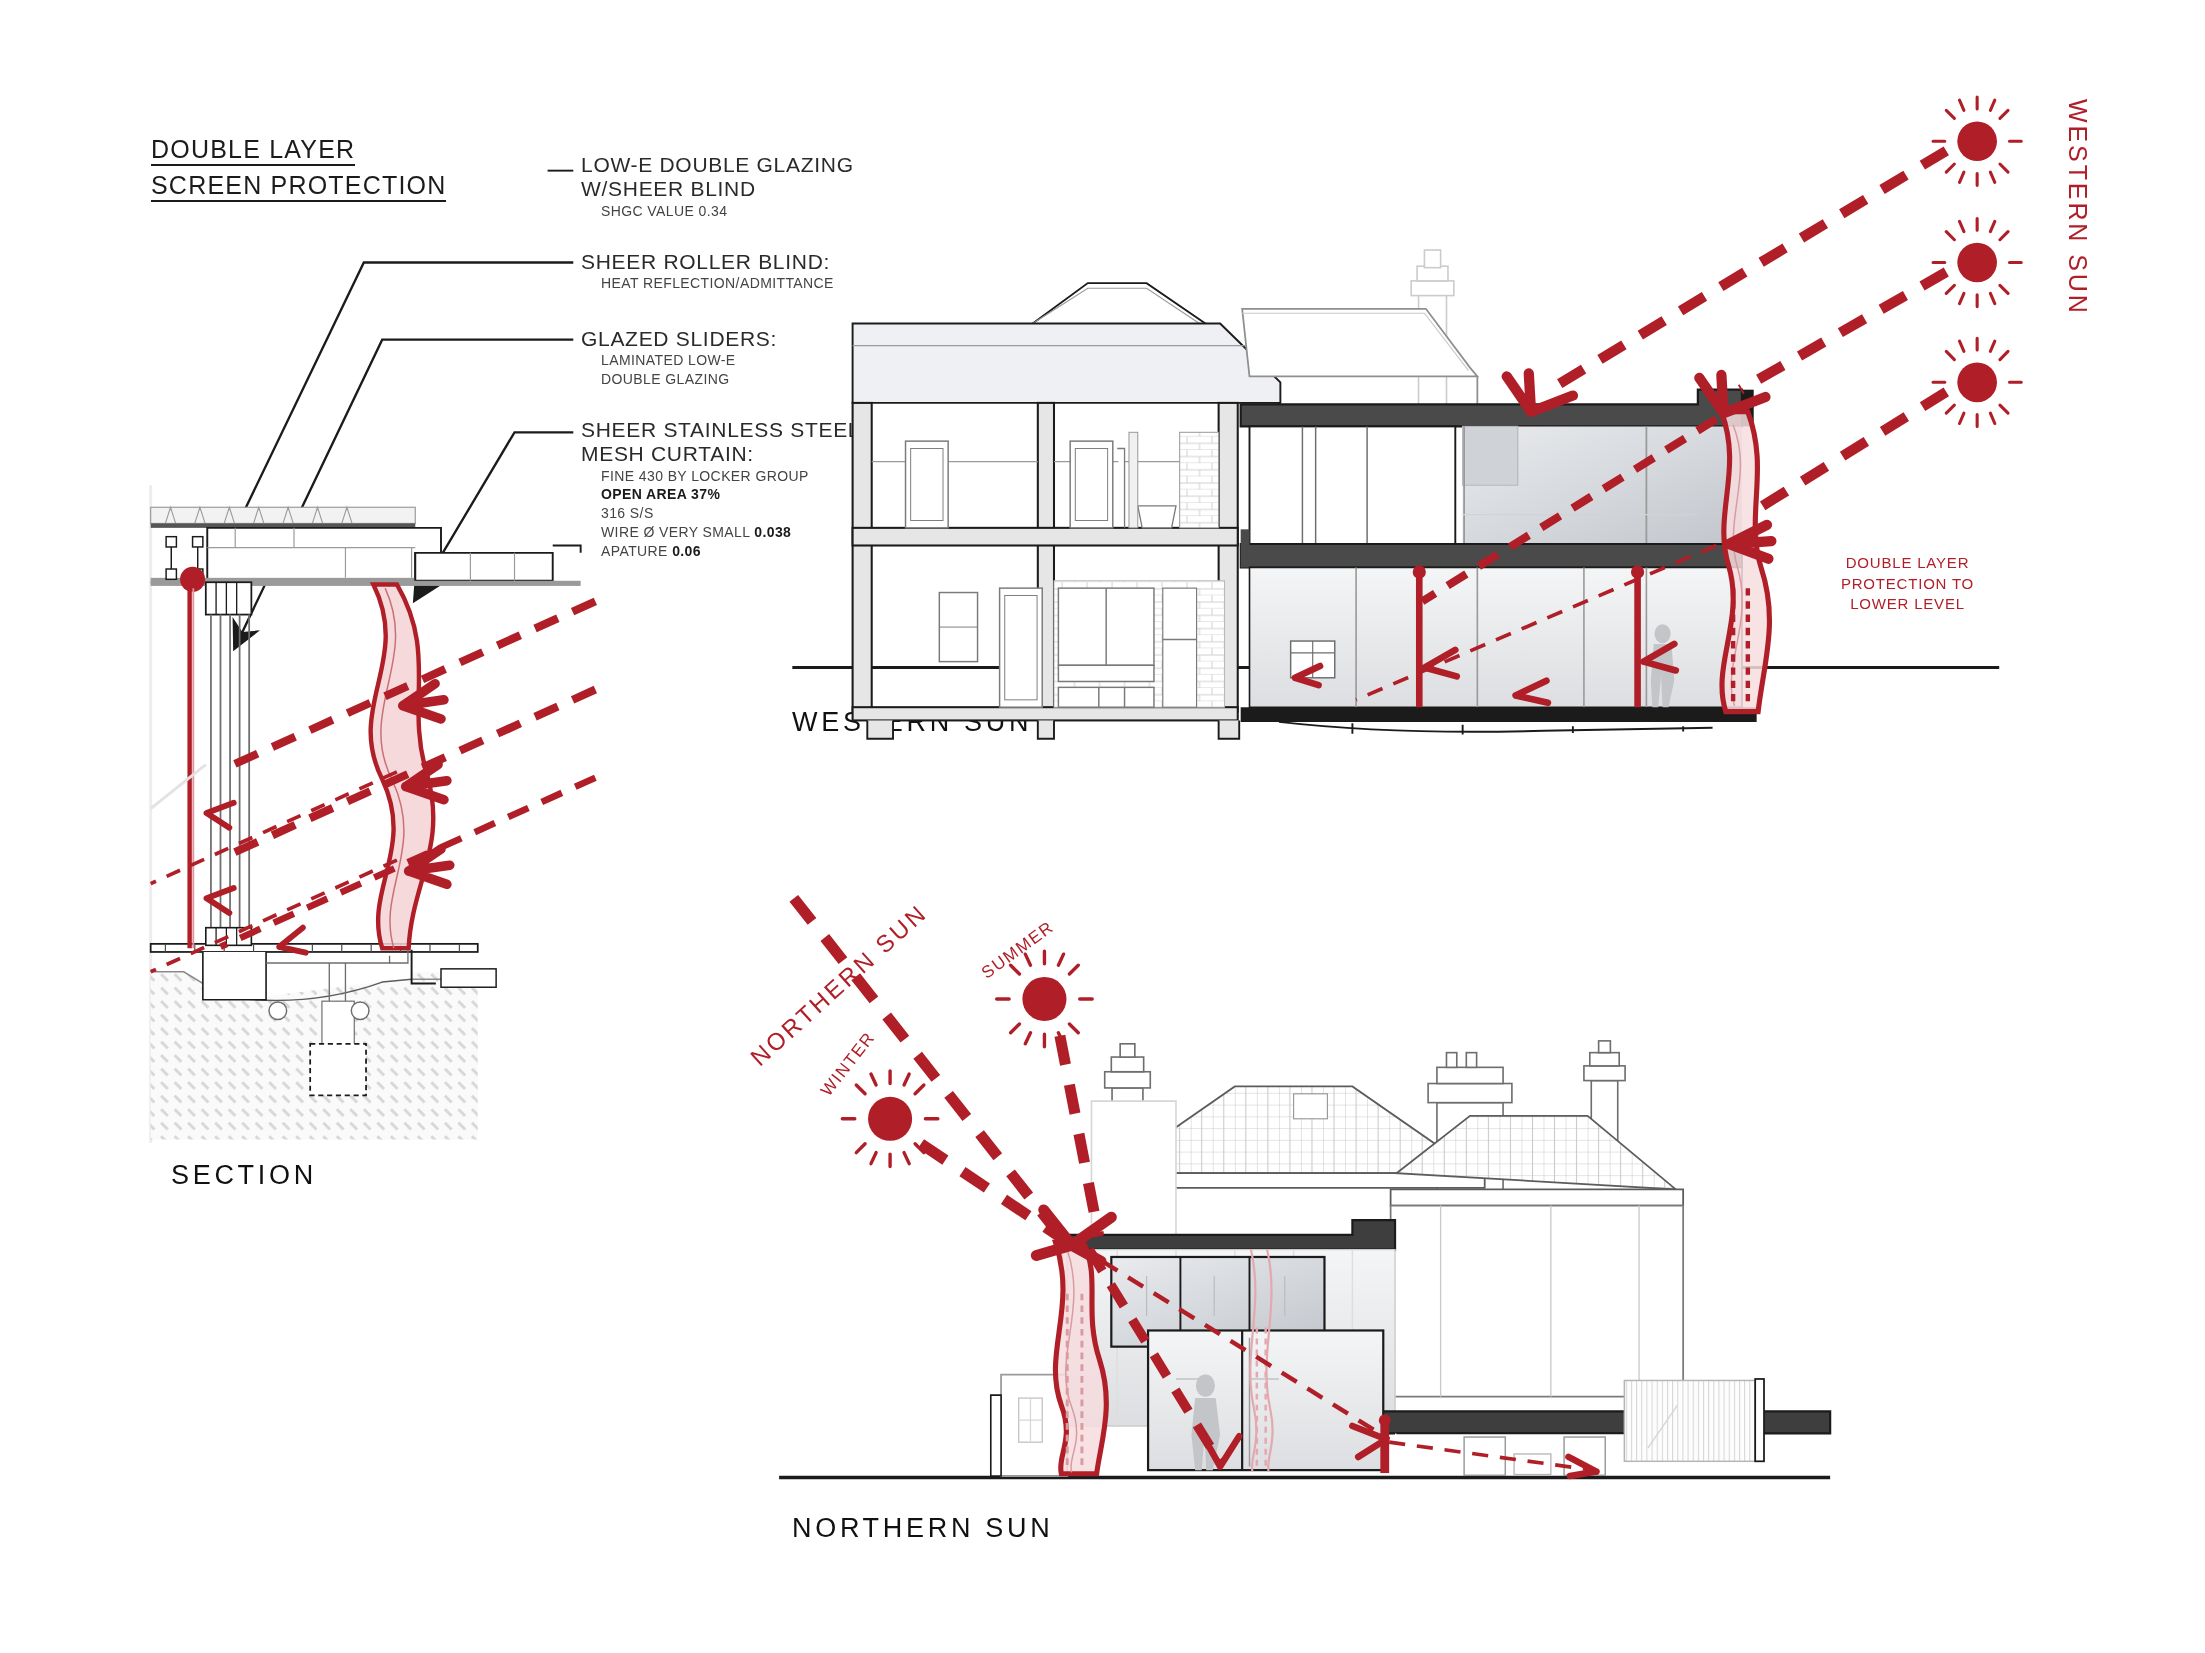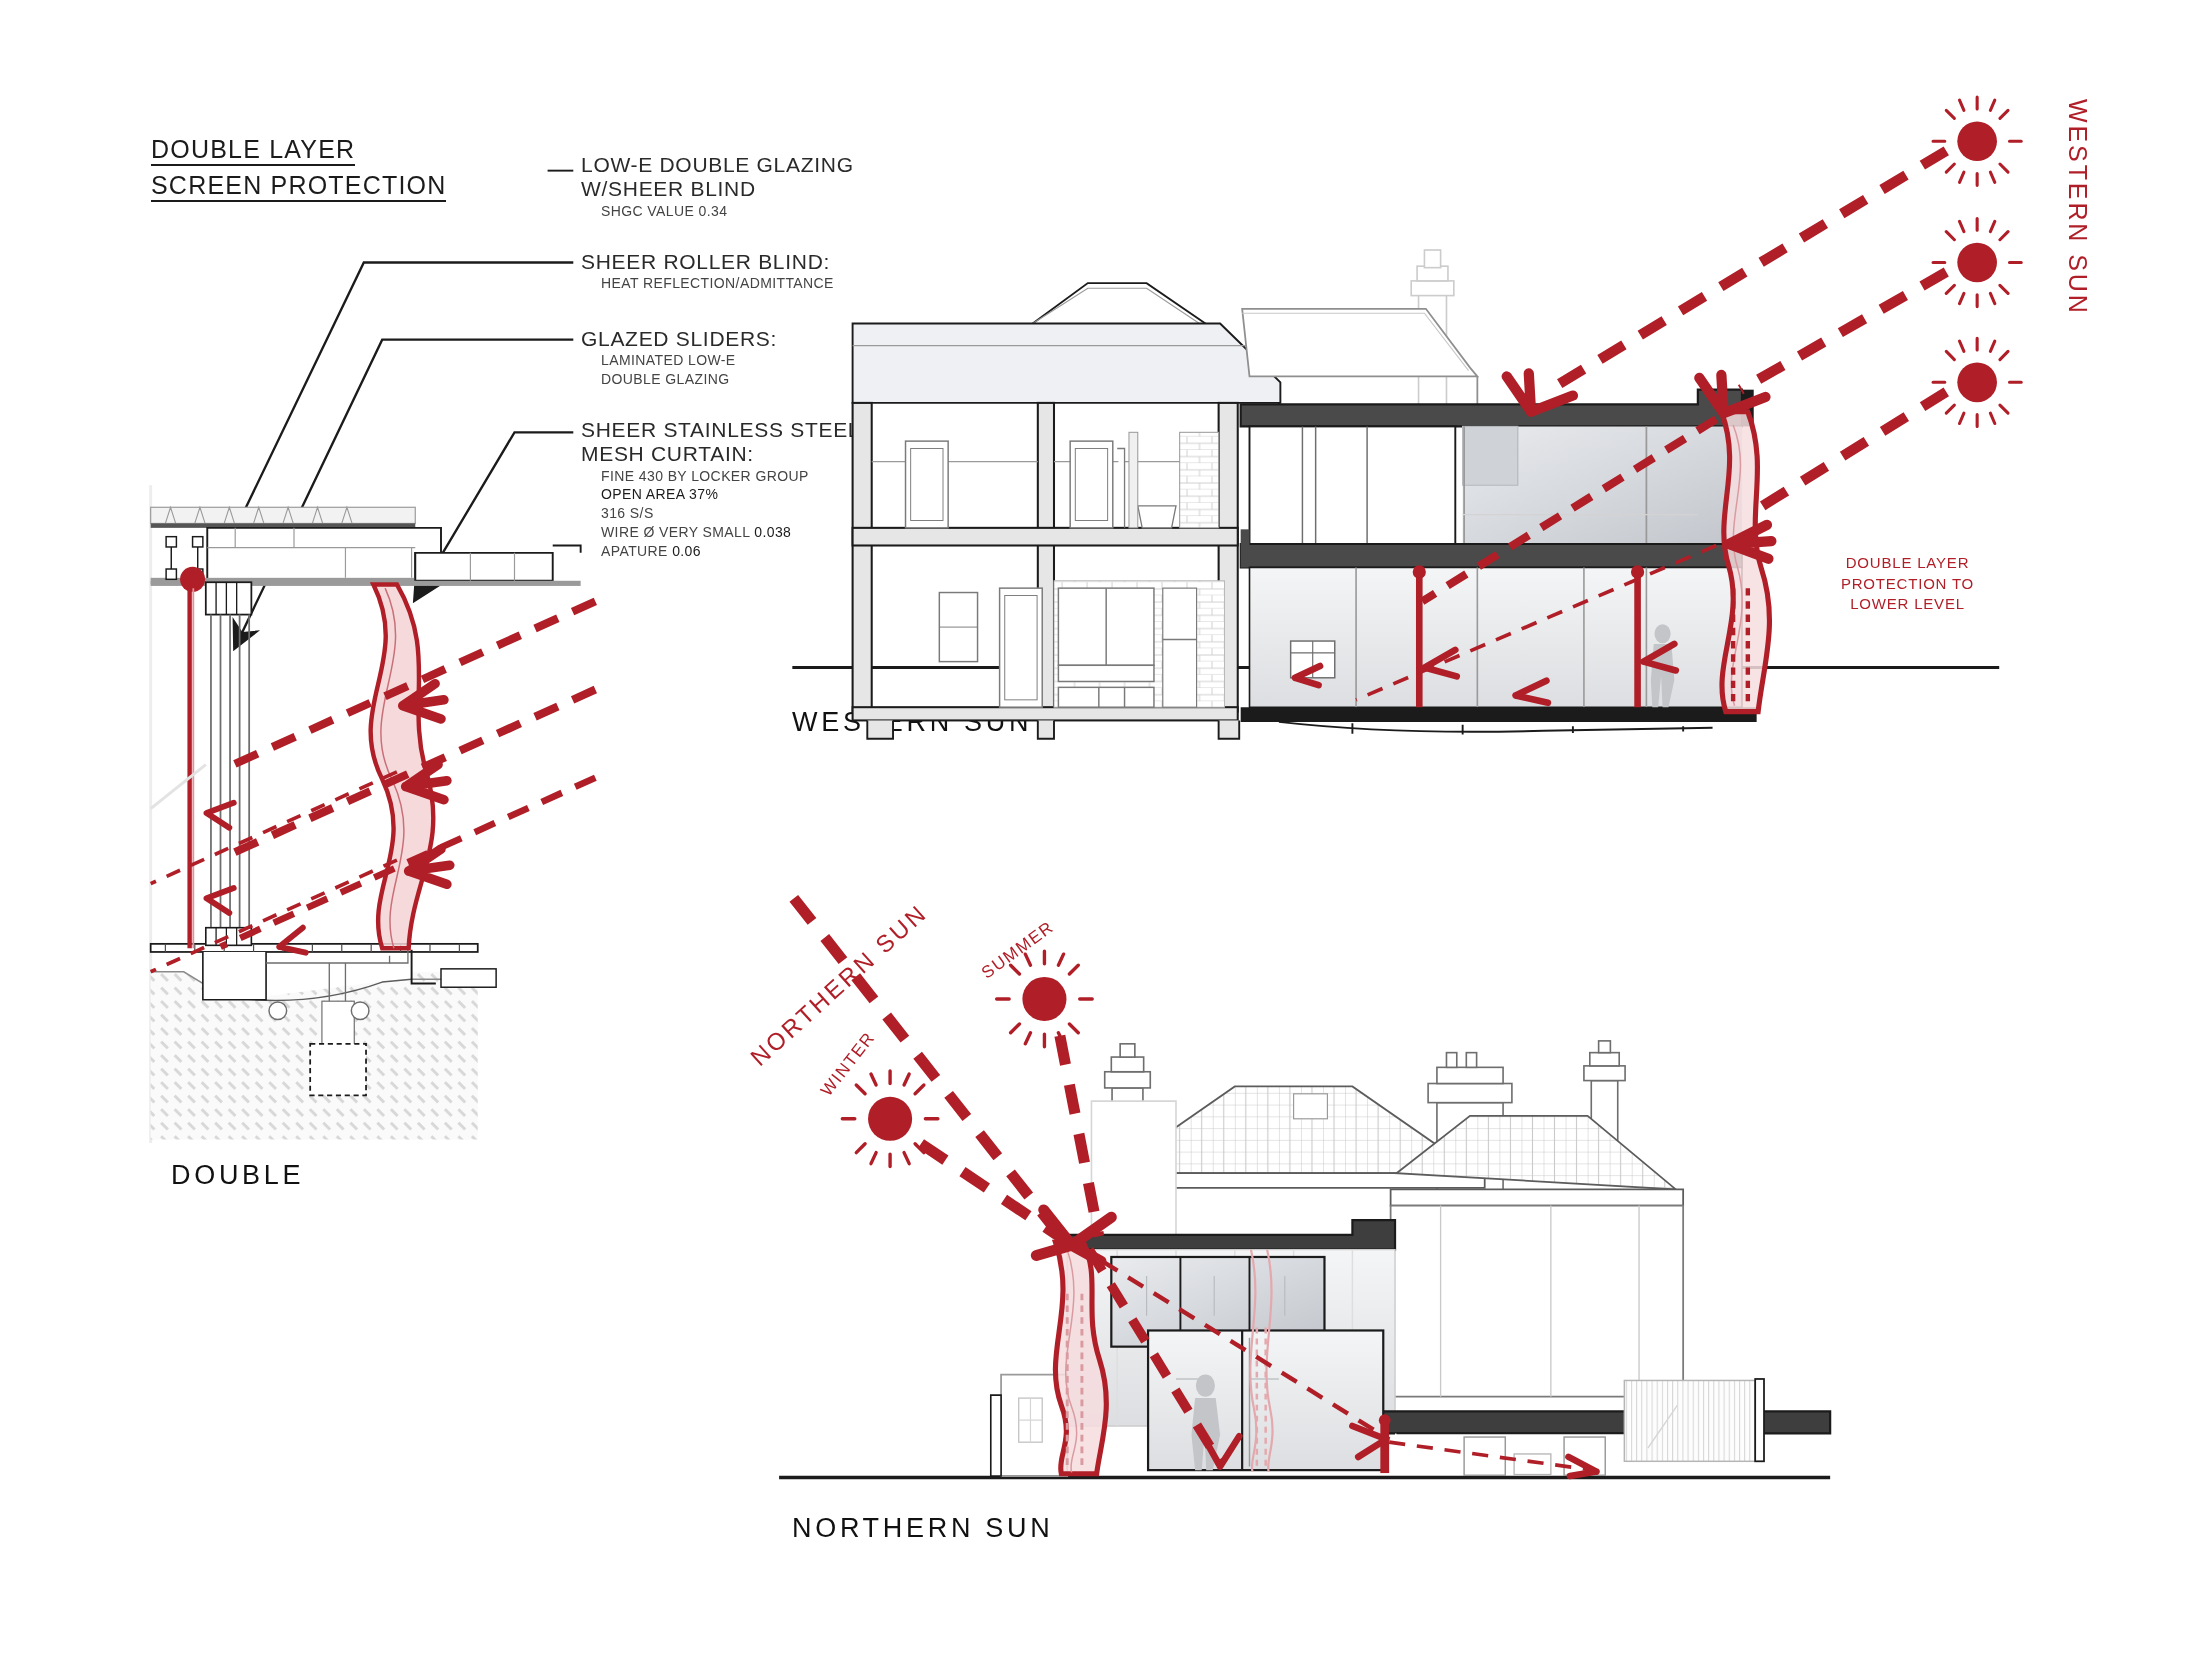--- a/index.html
+++ b/index.html
@@ -10,21 +10,21 @@
 
   
   #title{left:151px;top:136px;width:309px;}
   #title .tline{font-size:25px;letter-spacing:1.2px;font-weight:400;
                 border-bottom:2.2px solid #1b1b1b;display:inline-block;
                 padding-bottom:2.2px;margin-bottom:5.1px;line-height:1.05;}
 
   .note{position:absolute;width:316px;}
   .note .hd{font-size:21px;letter-spacing:0.7px;line-height:1.16;color:#2a2a2a;}
   .note .sb{font-size:14px;letter-spacing:0.4px;line-height:1.34;color:#444;margin-left:20px;}
-  .note .sb b{font-weight:400;color:#1b1b1b;}
+  .note .sb b{font-weight:700;color:#1b1b1b;}
 
   .secname{position:absolute;font-size:27px;letter-spacing:3.7px;color:#111;}
 
   .redlbl{position:absolute;color:#b01f28;font-size:15px;letter-spacing:0.8px;
           line-height:1.38;text-align:center;font-weight:400;}
 
   .rotlbl{position:absolute;color:#b01f28;font-size:25px;letter-spacing:2.9px;
           white-space:nowrap;transform-origin:0 0;}
 
   svg{position:absolute;left:0;top:0;overflow:visible;}
@@ -57,21 +57,21 @@
 <div class="note" style="left:581px;top:418px;">
   <div class="hd" style="white-space:pre-line">SHEER STAINLESS STEEL
 MESH CURTAIN:</div>
   <div class="sb">FINE 430 BY LOCKER GROUP</div>
   <div class="sb"><b>OPEN AREA 37%</b></div>
   <div class="sb">316 S/S</div>
   <div class="sb"><span>WIRE Ø VERY SMALL </span><b>0.038</b></div>
   <div class="sb"><span>APATURE </span><b>0.06</b></div>
 </div>
 
-<div class="secname" style="left:171px;top:1160px;">DOUBLE</div>
+<div class="secname" style="left:171px;top:1160px;">SECTION</div>
 <div class="secname" style="left:792px;top:707px;">WESTERN SUN</div>
 <div class="secname" style="left:792px;top:1513px;">NORTHERN SUN</div>
 
 <div class="rotlbl" style="left:2092px;top:99px;transform:rotate(90deg);">WESTERN SUN</div>
 <div class="rotlbl" style="left:745px;top:1051px;transform:rotate(-42deg);font-size:24px;">NORTHERN SUN</div>
 
 <div class="rotlbl" style="left:978px;top:967px;transform:rotate(-36deg);font-size:17px;letter-spacing:1.5px;">SUMMER</div>
 <div class="rotlbl" style="left:817px;top:1088px;transform:rotate(-52deg);font-size:17px;letter-spacing:1.5px;">WINTER</div>
 
 <div class="redlbl" style="left:1786px;top:553px;width:243px;white-space:pre-line;">DOUBLE LAYER

